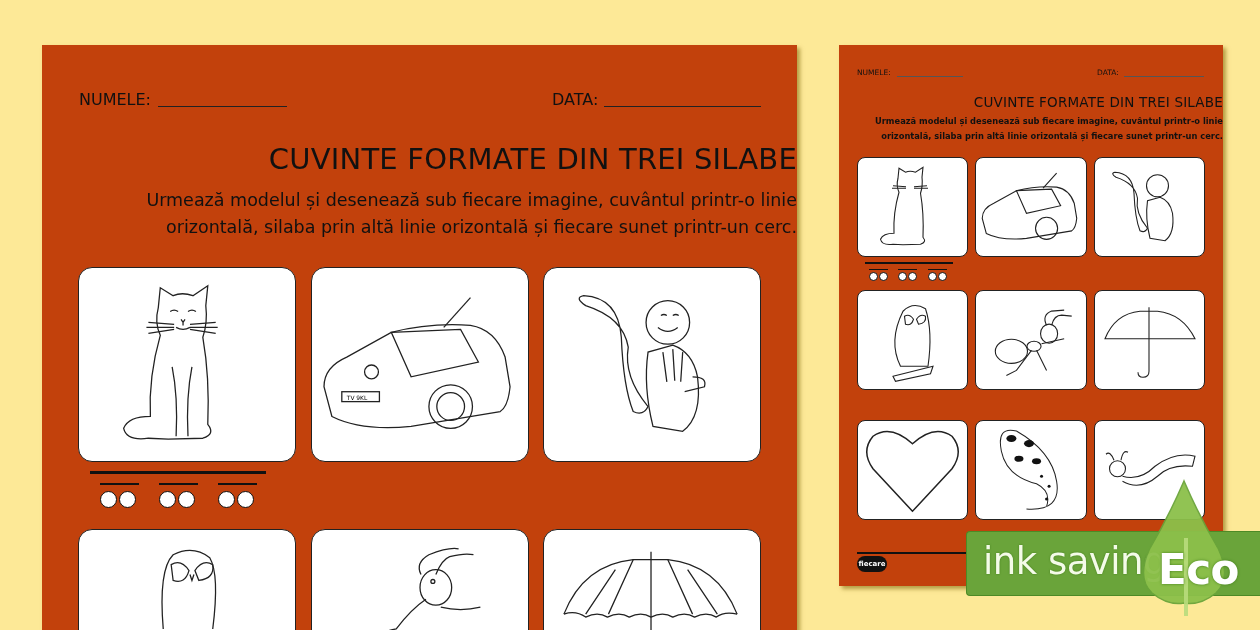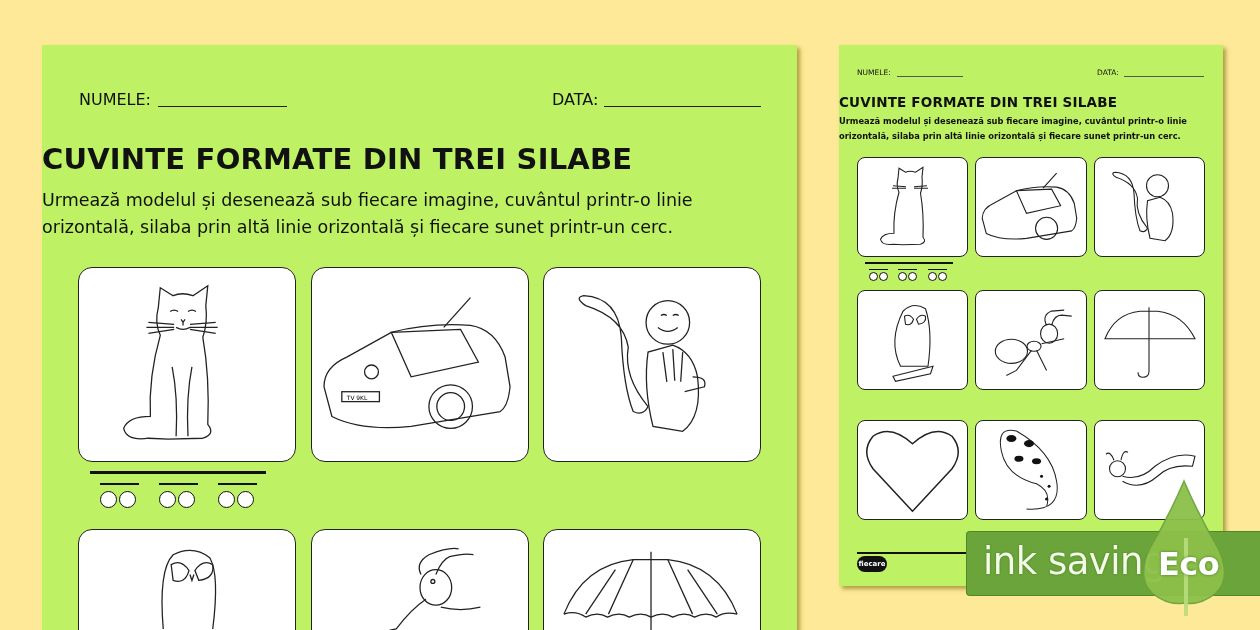--- a/index.html
+++ b/index.html
@@ -2,32 +2,32 @@
 <html><head>
   <meta charset="utf-8">
   <style>
     html, body { margin: 0; padding: 0; }
     body {
       width: 1260px; height: 630px; overflow: hidden; position: relative;
       background: #fde997;
       font-family: "DejaVu Sans", sans-serif;
     }
     .page {
-      position: absolute; background: #bef264;
+      position: absolute; background: #c2410c;
       box-shadow: 3px 3px 4px rgba(120, 95, 0, 0.55);
     }
     .page.big { left: 42px; top: 45px; width: 755px; height: 620px; }
     .page.small { left: 839px; top: 45px; width: 384px; height: 541px; }
 
     .abs { position: absolute; }
     .lbl { color: #111; white-space: nowrap; }
     .blank { position: absolute; border-bottom: 1px solid #222; height: 0; }
 
-    .title { position: absolute; left: 0; right: 0; text-align: left; font-weight: bold; color: #111; letter-spacing: 0.2px; }
-    .instr { position: absolute; left: 0; right: 0; text-align: left; color: #111; }
+    .title { position: absolute; left: 0; right: 0; text-align: right; font-weight: normal; color: #111; letter-spacing: 0.2px; }
+    .instr { position: absolute; left: 0; right: 0; text-align: right; color: #111; }
 
     .box {
       position: absolute; border: 1.6px solid #222; border-radius: 14px; background: #fff;
       box-sizing: border-box; overflow: hidden;
     }
     .page.small .box { border-width: 1px; border-radius: 8px; }
     .box svg { position: absolute; left: 0; top: 0; width: 100%; height: 100%; }
 
     .line-word { position: absolute; height: 3px; background: #111; }
     .line-syl { position: absolute; height: 2px; background: #111; }
@@ -39,21 +39,21 @@
       background: #6aa43a; border: 1px solid #4d8a26; border-right: none;
       border-radius: 4px 0 0 4px; box-sizing: border-box;
     }
     .eco-text {
       position: absolute; left: 983px; top: 540px; font-size: 37px; color: #f4fbe8;
       font-family: "DejaVu Sans", sans-serif; letter-spacing: -0.5px;
       text-shadow: 0 0 2px #3f7a19;
     }
     .leaf { position: absolute; left: 1140px; top: 478px; width: 90px; height: 140px; }
     .leaf-text {
-      position: absolute; left: 1158px; top: 545px; font-size: 32px; font-weight: bold; color: #ffffff;
+      position: absolute; left: 1158px; top: 545px; font-size: 42px; font-weight: bold; color: #ffffff;
       text-shadow: 0 0 3px #3f7a19; letter-spacing: -0.5px;
     }
     .twinkl {
       position: absolute; left: 857px; top: 556px; width: 30px; height: 16px; background: #111;
       border-radius: 9px; color: #fff; font-size: 7px; font-weight: bold; text-align: center; line-height: 16px;
     }
   </style>
 </head>
 <body>
 

